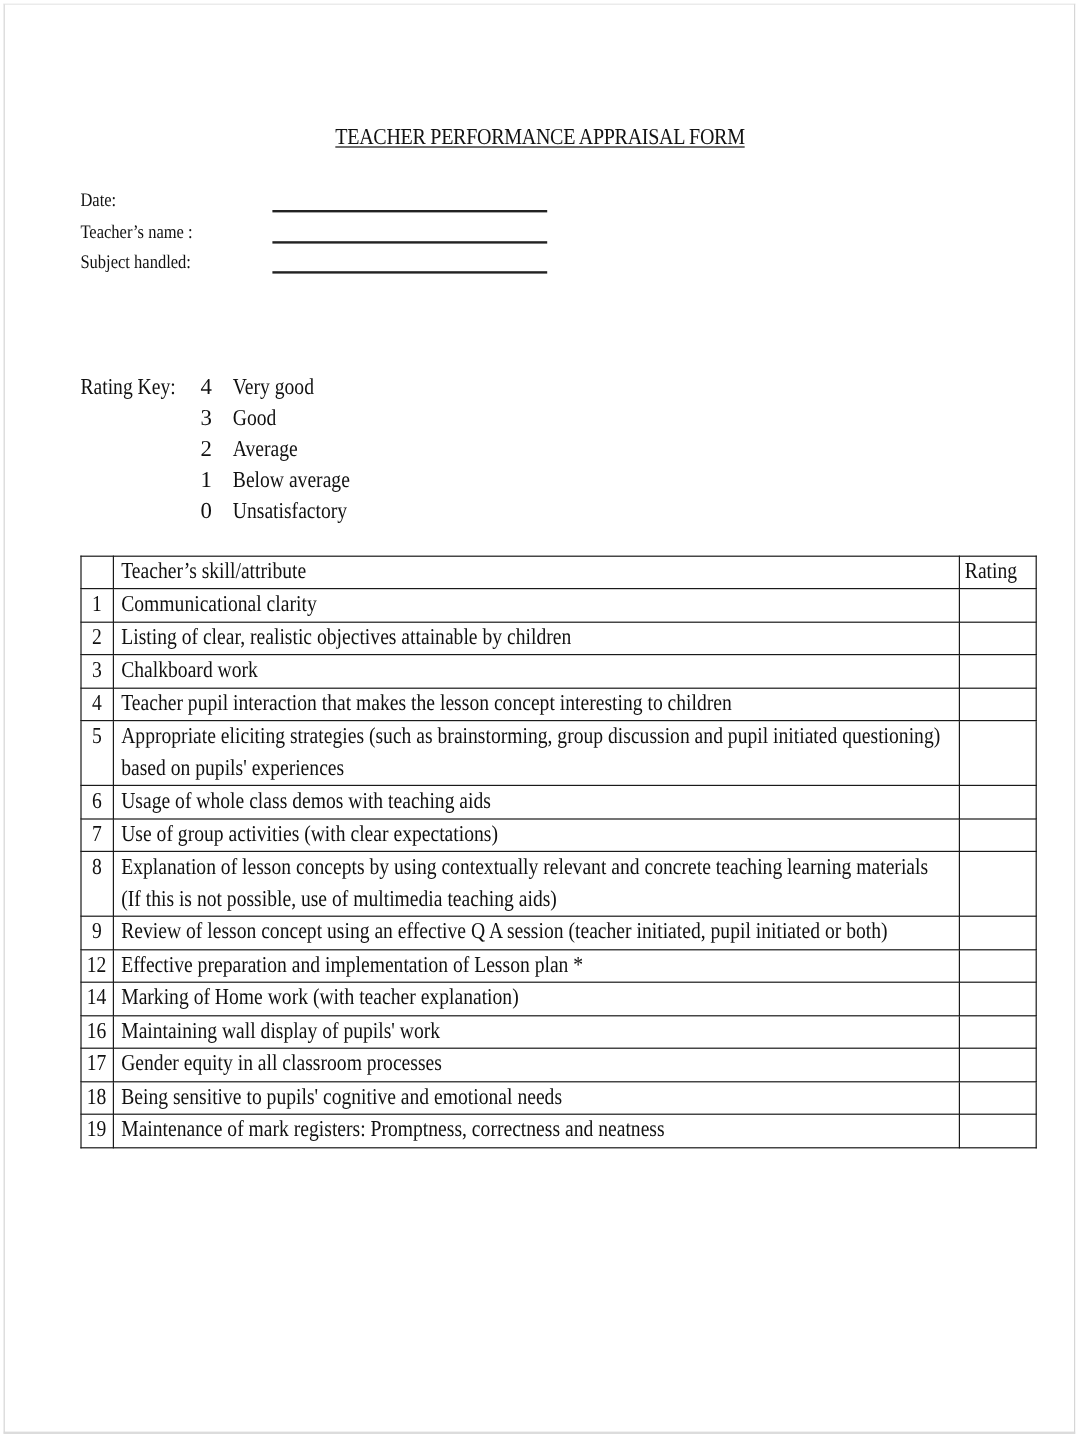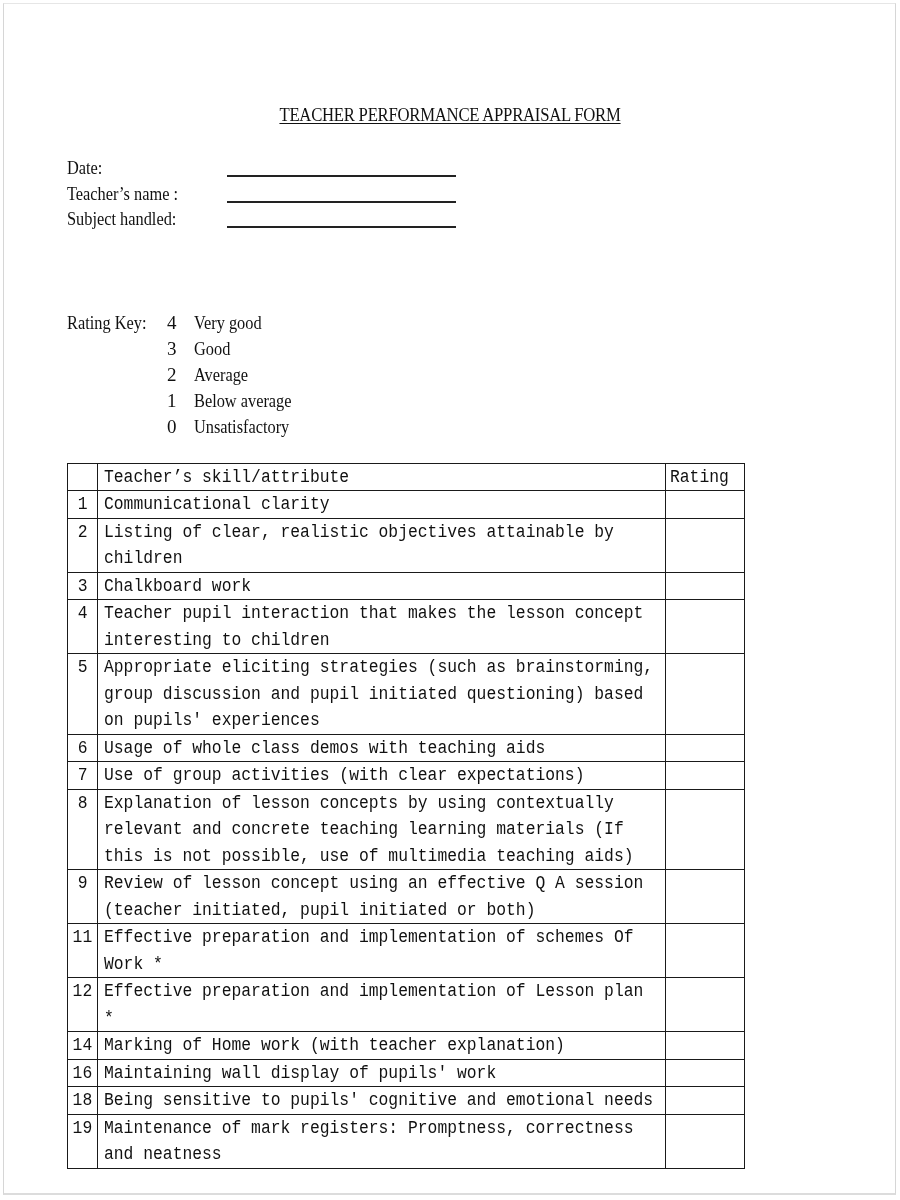--- a/index.html
+++ b/index.html
@@ -42,21 +42,21 @@
     text-underline-offset: 2px;
   }
   .fields {
     position: absolute;
     left: 67px;
     top: 155px;
   }
   .field-row {
     position: relative;
     height: 25.6px;
-    font-size: 19px;
+    font-size: 16px;
     line-height: 25px;
   }
   .field-label {
     display: inline-block;
     transform-origin: left center;
     transform: scaleX(0.86);
     white-space: nowrap;
   }
   .field-line {
     position: absolute;
@@ -100,24 +100,23 @@
   .rk-text {
     position: absolute;
     left: 27px;
     transform-origin: left center;
     transform: scaleX(0.86);
   }
   table.appraisal {
     position: absolute;
     left: 67px;
     top: 463px;
-    width: 678px;
+    width: 797px;
     border-collapse: collapse;
     font-size: 19px;
-    font-family: Liberation Mono, monospace;
   }
   table.appraisal td, table.appraisal th {
     border: 1.5px solid #1a1a1a;
     padding: 0 6px;
     vertical-align: top;
     font-weight: normal;
     text-align: left;
   }
   table.appraisal th { height: 26px; line-height: 26px; }
   table.appraisal td { line-height: 26.5px; }
@@ -254,44 +253,44 @@
         <td class="col-rating"></td>
       </tr>
       <tr>
         <td class="col-num"><span class="num-text">9</span></td>
         <td class="col-skill">
           <span class="cell-text">Review of lesson concept using an effective Q A session (teacher initiated, pupil initiated or both)</span>
         </td>
         <td class="col-rating"></td>
       </tr>
       <tr>
-        <td class="col-num"><span class="num-text">11</span></td>
-        <td class="col-skill">
-          <span class="cell-text">Effective preparation and implementation of schemes Of Work *</span>
-        </td>
-        <td class="col-rating"></td>
-      </tr>
-      <tr>
         <td class="col-num"><span class="num-text">12</span></td>
         <td class="col-skill">
           <span class="cell-text">Effective preparation and implementation of Lesson plan *</span>
         </td>
         <td class="col-rating"></td>
       </tr>
       <tr>
         <td class="col-num"><span class="num-text">14</span></td>
         <td class="col-skill">
           <span class="cell-text">Marking of Home work (with teacher explanation)</span>
         </td>
         <td class="col-rating"></td>
       </tr>
       <tr>
         <td class="col-num"><span class="num-text">16</span></td>
         <td class="col-skill">
           <span class="cell-text">Maintaining wall display of pupils' work</span>
+        </td>
+        <td class="col-rating"></td>
+      </tr>
+      <tr>
+        <td class="col-num"><span class="num-text">17</span></td>
+        <td class="col-skill">
+          <span class="cell-text">Gender equity in all classroom processes</span>
         </td>
         <td class="col-rating"></td>
       </tr>
       <tr>
         <td class="col-num"><span class="num-text">18</span></td>
         <td class="col-skill">
           <span class="cell-text">Being sensitive to pupils' cognitive and emotional needs</span>
         </td>
         <td class="col-rating"></td>
       </tr>

